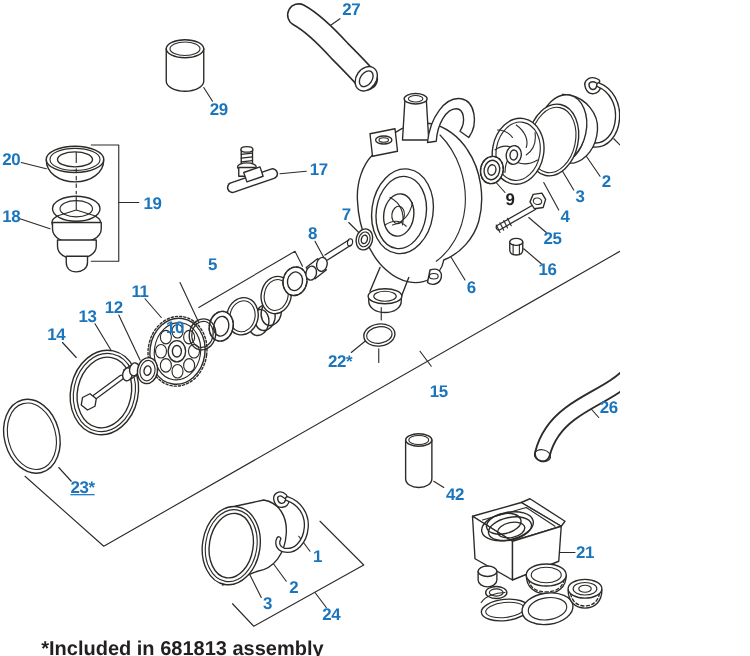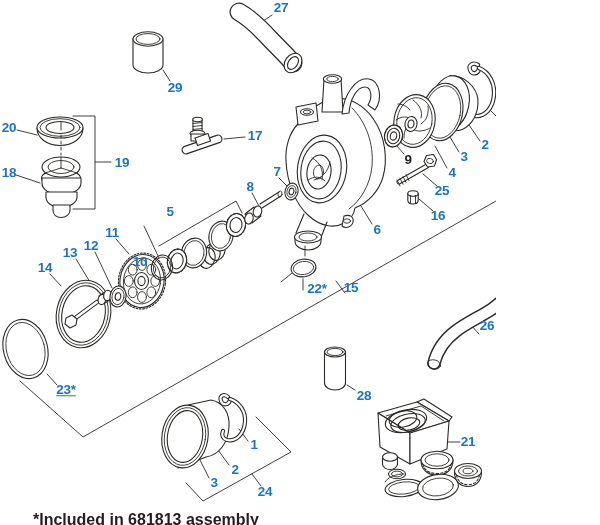--- a/index.html
+++ b/index.html
@@ -327,25 +327,25 @@
       <div class="callout" style="left: 70px; top: 253px;">13</div>
       <div class="callout" style="left: 45px; top: 268px;">14</div>
       <div class="callout" style="left: 509px; top: 127px;">1</div>
       <div class="callout" style="left: 485px; top: 145px;">2</div>
       <div class="callout" style="left: 464px; top: 157px;">3</div>
       <div class="callout" style="left: 452px; top: 173px;">4</div>
       <div class="callout" style="left: 408px; top: 160px; color: rgb(35, 31, 32);">9</div>
       <div class="callout" style="left: 442px; top: 191px;">25</div>
       <div class="callout" style="left: 438px; top: 216px;">16</div>
       <div class="callout" style="left: 377px; top: 230px;">6</div>
-      <div class="callout" style="left: 272px; top: 289px; margin-left: 45px;">22*</div>
-      <div class="callout" style="left: 351px; top: 288px;">15</div>
+      <div class="callout" style="left: 272px; top: 289px;">22*</div>
+      <div class="callout" style="left: 351px; top: 313px;">15</div>
       <div class="callout" style="left: 66px; top: 390px; text-decoration: underline;">23*</div>
       <div class="callout" style="left: 487px; top: 326px;">26</div>
-      <div class="callout" style="left: 364px; top: 396px;">28</div>
+      <div class="callout" style="left: 364px; top: 396px;">42</div>
       <div class="callout" style="left: 468px; top: 442px;">21</div>
       <div class="callout" style="left: 254px; top: 445px;">1</div>
       <div class="callout" style="left: 235px; top: 470px;">2</div>
       <div class="callout" style="left: 214px; top: 483px;">3</div>
       <div class="callout" style="left: 265px; top: 492px;">24</div>
     </div>
 <div class="footnote">*Included in 681813 assembly</div>
 </div>
 
 </body></html>

